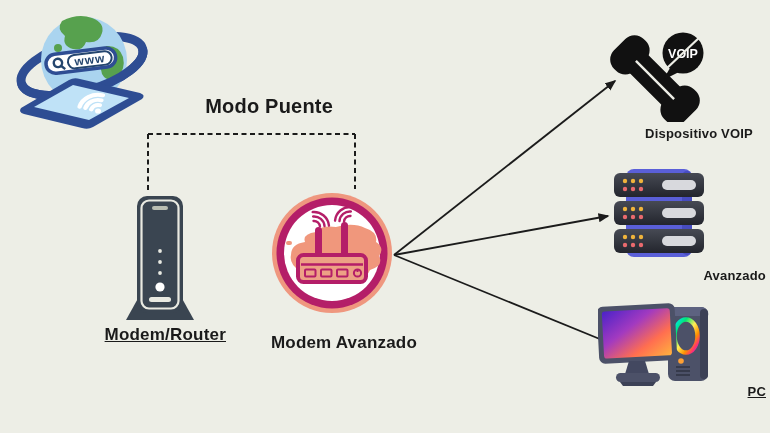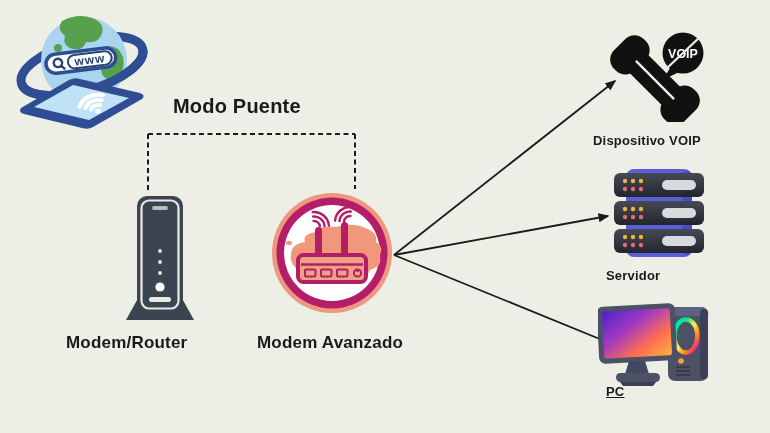--- a/index.html
+++ b/index.html
@@ -3,21 +3,21 @@
 <meta charset="utf-8">
 <style>
   html,body{margin:0;padding:0;}
   body{font-family:"Liberation Sans", sans-serif; background:#ffffff;}
   #canvas{
     position:relative; width:770px; height:433px; overflow:hidden;
     background:#edeee6;
   }
   .abs{position:absolute;}
   .label{
-    position:absolute; text-align:left; color:#1a1a1a; font-weight:700;
+    position:absolute; text-align:right; color:#1a1a1a; font-weight:700;
     letter-spacing:.2px; line-height:1.15; white-space:nowrap;
   }
   .title{font-size:20px;}
   .big-label{font-size:17px;}
   .small-label{font-size:13px;}
   .watermark{font-size:12px;}
   svg{display:block;}
   svg text{font-family:"Liberation Sans", sans-serif;}
 </style>
 </head>
@@ -217,24 +217,24 @@
       <rect x="0" y="6" width="78" height="57" rx="6" fill="#4c5168"></rect>
       <rect x="5" y="11" width="68" height="47" rx="3" fill="url(#scr)"></rect>
     </g>
     <path d="M31,62 h16 l4,13 h-24 z" fill="#434860"></path>
     <rect x="18" y="74" width="44" height="9" rx="4.5" fill="#4c5168"></rect>
     <path d="M22,83 h36 l-3,4 h-30 z" fill="#3c4156"></path>
   </svg>
 
   <div class="label title" style="left:173px;top:95px;width:160px;">Modo Puente</div>
 
-  <div class="label big-label" style="left:66px;top:333px;width:160px;">Modem/Router</div>
+  <div class="label big-label" style="left:66px;top:325px;width:160px;text-decoration:underline;">Modem/Router</div>
 
   <div class="label big-label" style="left:257px;top:333px;width:160px;">Modem Avanzado</div>
 
-  <div class="label small-label" style="left:593px;top:134px;width:160px;">Dispositivo VOIP</div>
-
-  <div class="label small-label" style="left:606px;top:269px;width:160px;">Servidor</div>
+  <div class="label small-label" style="left:593px;top:127px;width:160px;">Dispositivo VOIP</div>
+
+  <div class="label small-label" style="left:606px;top:269px;width:160px;">Avanzado</div>
 
   <div class="label small-label" style="left:606px;top:385px;width:160px;text-decoration:underline;">PC</div>
 
 
 </div>
 
 </body></html>

